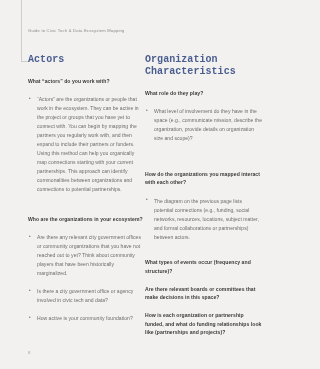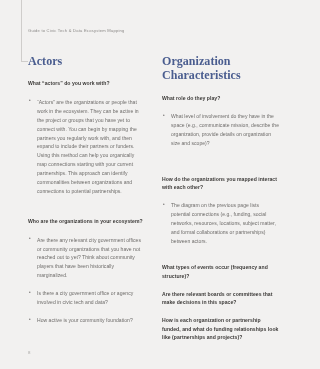--- a/index.html
+++ b/index.html
@@ -52,27 +52,27 @@
     left: 0;
     top: 54px;
     width: 320px;
     display: flex;
     gap: 0;
   }
   .column {
     width: 117px;
   }
   #col-left  { margin-left: 28px; }
-  #col-right { margin-left: 17px; }
+  #col-right { }
 
   
   .section-heading {
-    font-family: Liberation Serif, serif;
+    font-family: Liberation Mono, monospace;
     font-weight: bold;
-    font-size: 12px;
+    font-size: 10px;
     color: #4a5d8f;
     letter-spacing: 0.05px;
     margin-bottom: 11px;
     line-height: 1.2;
   }
 
   .question {
     font-size: 5.1px;
     font-weight: bold;
     color: #3c3a38;

